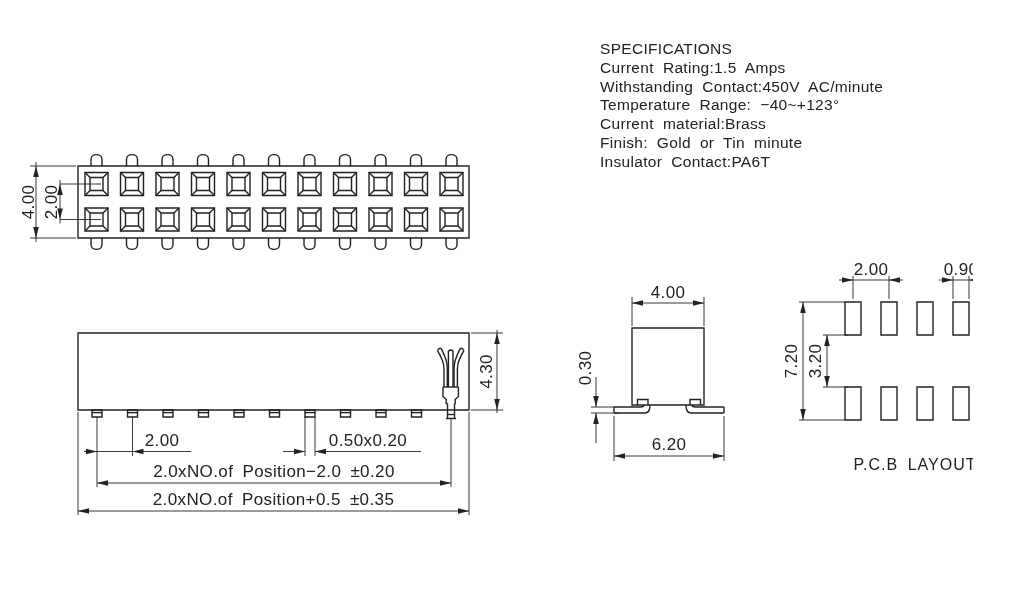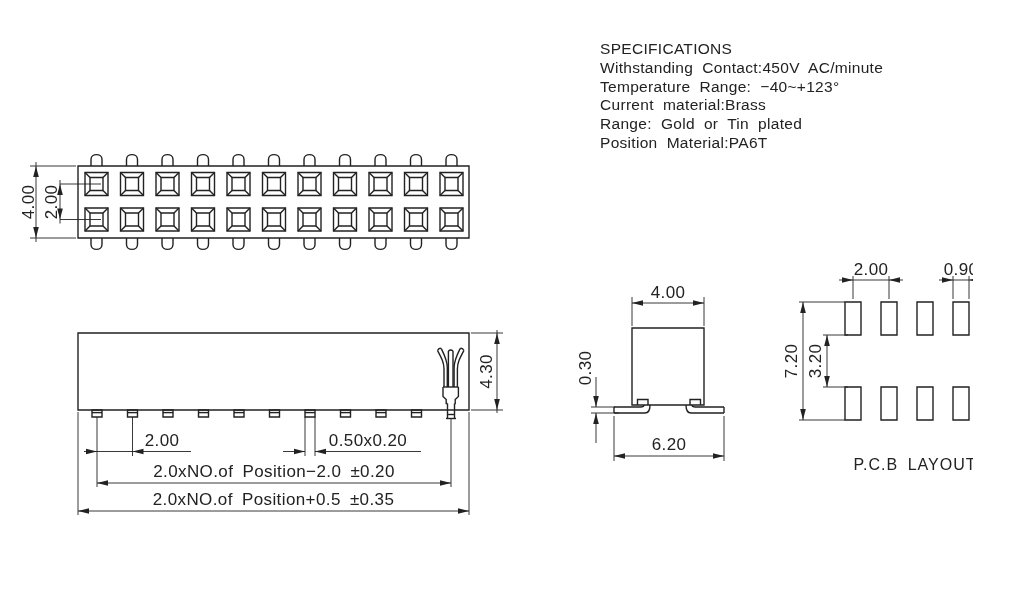--- a/index.html
+++ b/index.html
@@ -28,25 +28,26 @@
     white-space:nowrap;
   }
 </style>
 </head>
 <body>
 
 <div class="canvas">
 
   <section class="specs">
     <div>SPECIFICATIONS</div>
+    <div>Current Rating:1.5 Amps</div>
     <div>Withstanding Contact:450V AC/minute</div>
     <div>Temperature Range: −40~+123°</div>
     <div>Current material:Brass</div>
-    <div>Range: Gold or Tin plated</div>
-    <div>Position Material:PA6T</div>
+    <div>Finish: Gold or Tin minute</div>
+    <div>Insulator Contact:PA6T</div>
   </section>
 
   <svg width="1024" height="591" viewBox="0 0 1024 591">
     <defs>
       <path id="arr" class="arrow" d="M 0,0 L -11,2.8 L -11,-2.8 Z"></path>
       <g id="hole" class="lw">
         <rect x="-11.5" y="-11.5" width="23" height="23"></rect>
         <rect x="-6.5" y="-6.5" width="13" height="13"></rect>
         <line x1="-11.5" y1="-11.5" x2="-6.5" y2="-6.5"></line>
         <line x1="11.5" y1="-11.5" x2="6.5" y2="-6.5"></line>

